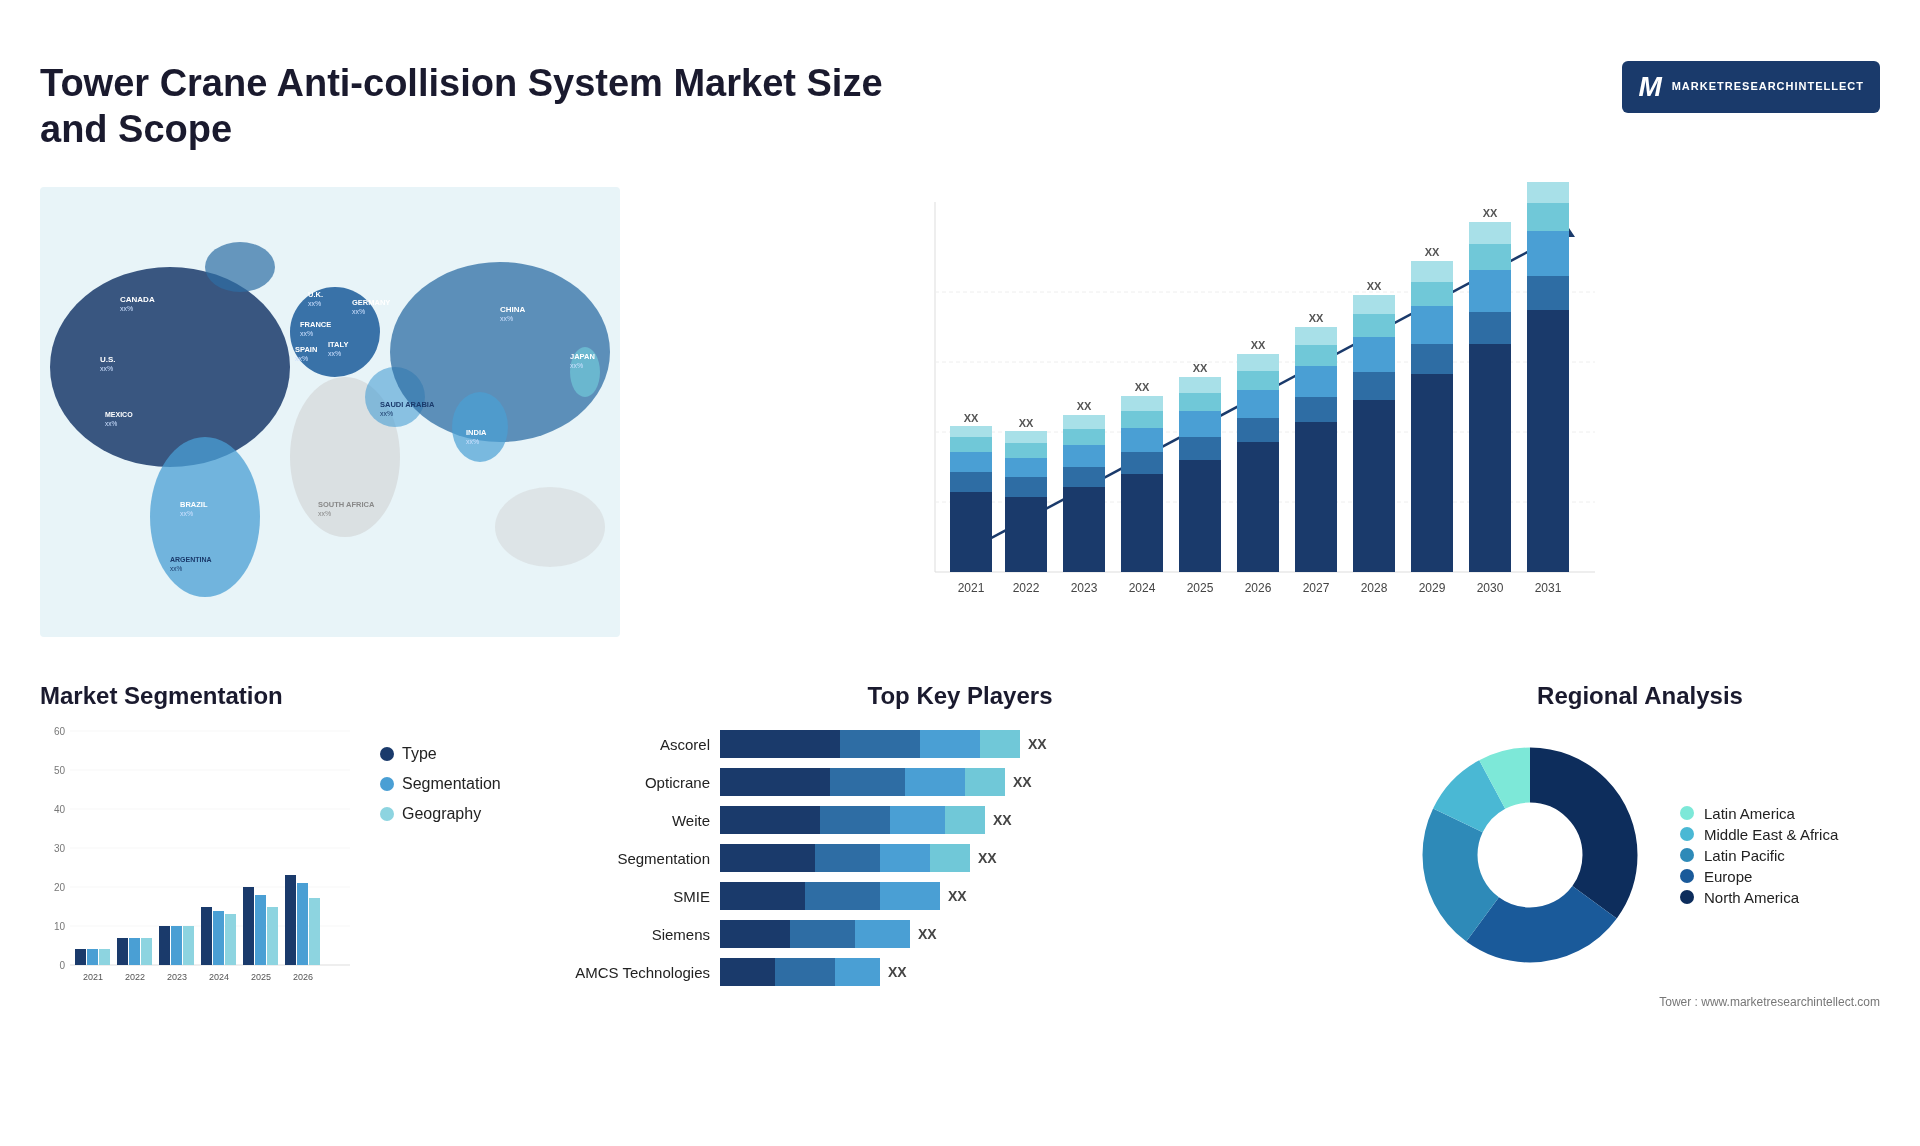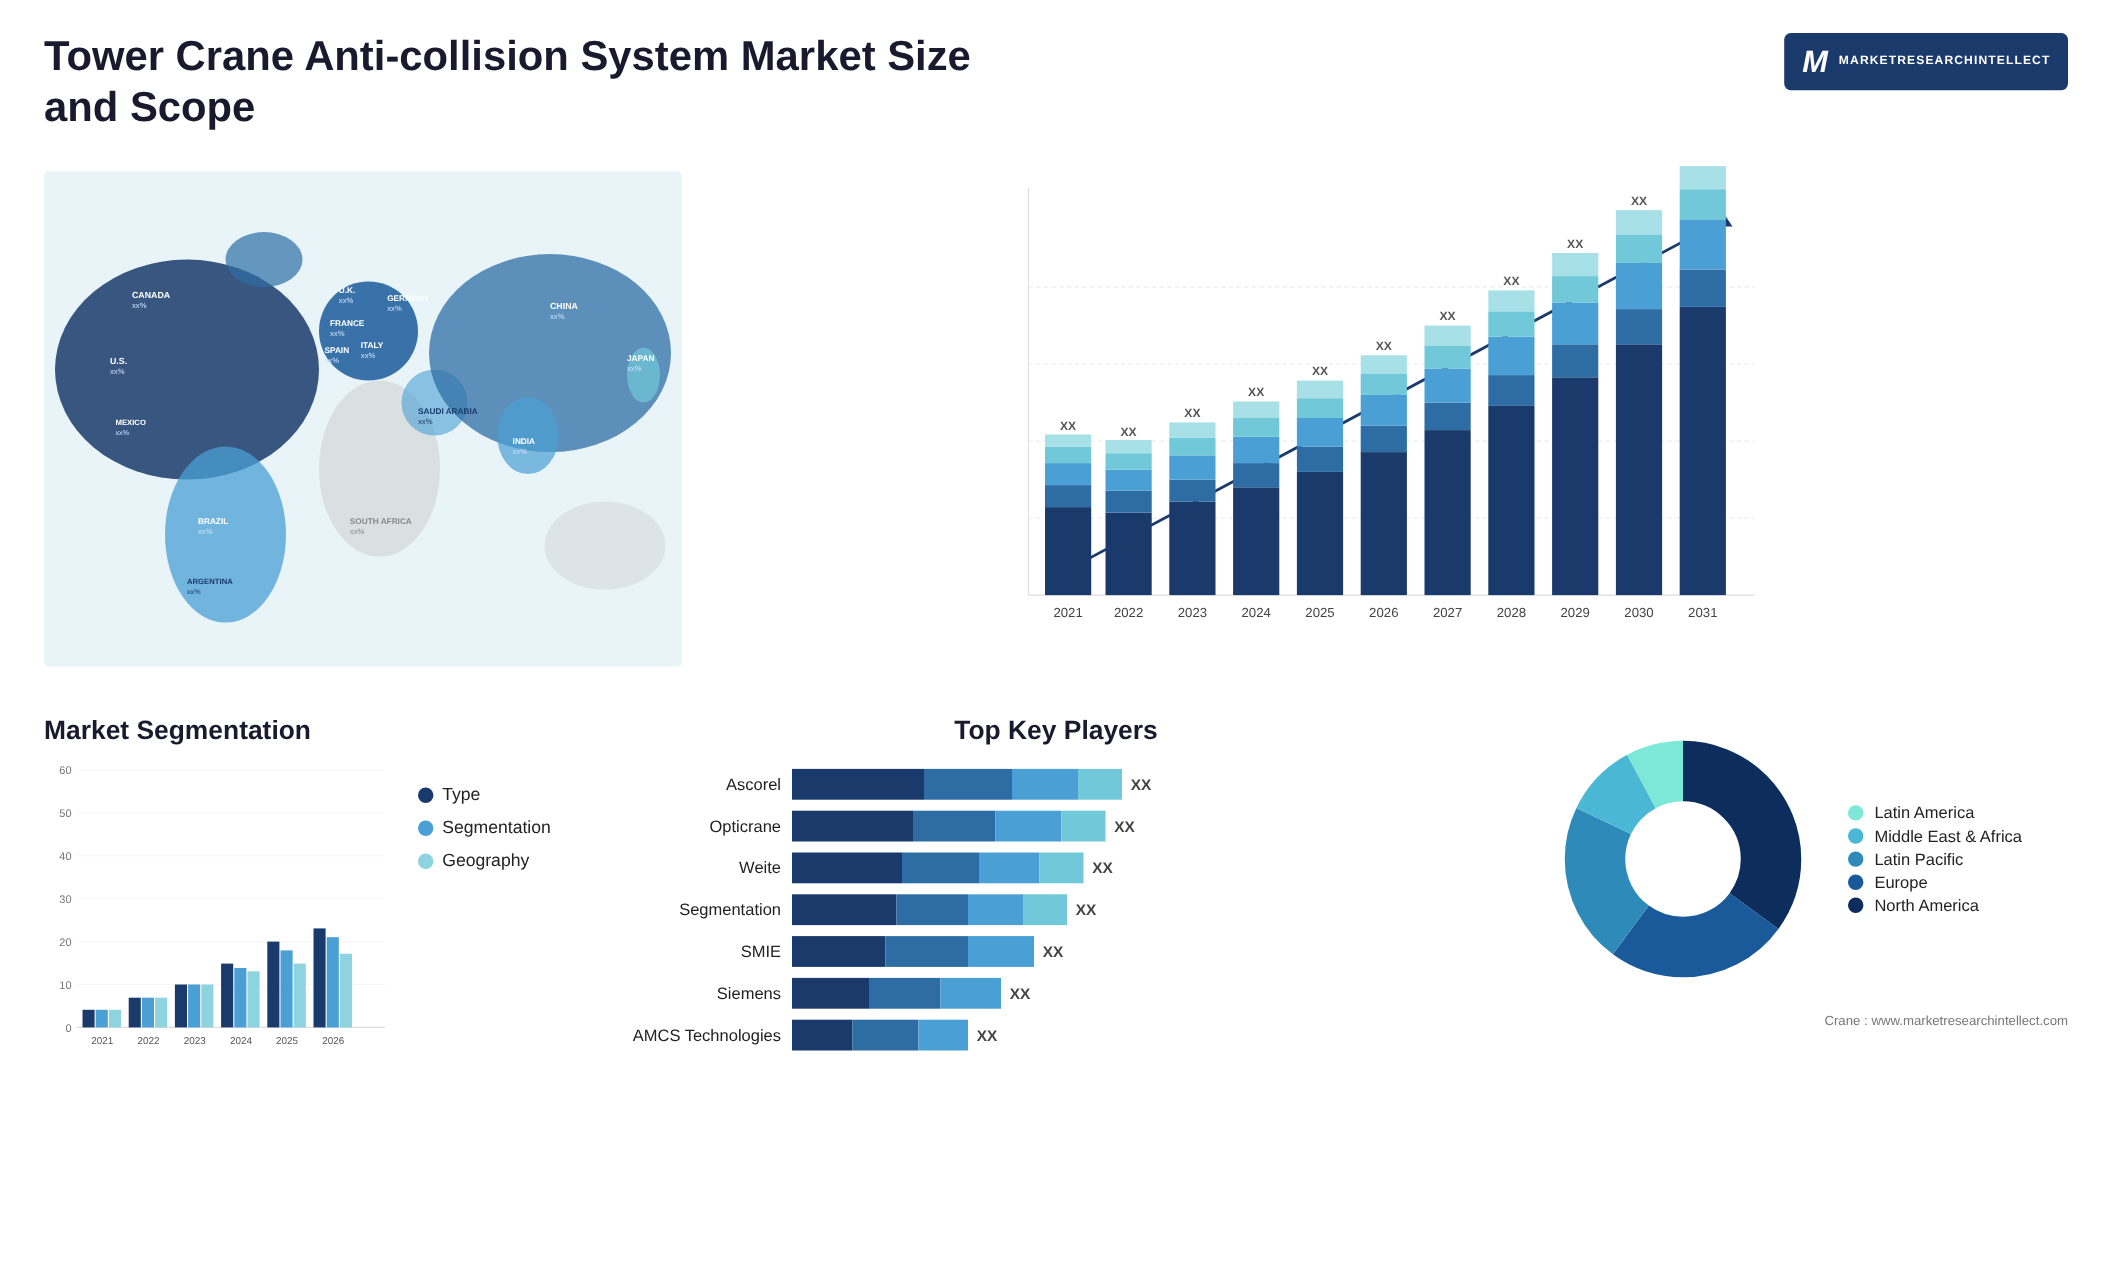--- a/index.html
+++ b/index.html
@@ -11,20 +11,21 @@
       padding: 30px 40px;
       color: #222;
     }
 
     
     .header {
       display: flex;
       justify-content: space-between;
       align-items: flex-start;
       margin-bottom: 20px;
+      margin-top: 31px;
     }
     .page-title {
       font-size: 38px;
       font-weight: 700;
       color: #1a1a2e;
       max-width: 900px;
       line-height: 1.2;
     }
     .logo-container {
       display: flex;
@@ -570,20 +571,21 @@
               <div class="player-bar-seg3" style="width:45px;"></div>
             </div>
             <span class="player-xx">XX</span>
           </div>
         </div>
 
       </div>
     </div>
 
     <div class="regional-section">
+      <h2 class="section-title" style="text-align:center;">Regional Analysis</h2>
       <div class="regional-content">
         <div class="donut-container">
           <svg viewBox="0 0 260 260" width="260" height="260">
 
             <circle cx="130" cy="130" r="80" fill="none" stroke="#0d2d5c" stroke-width="55" stroke-dasharray="175.9 326.75" stroke-dashoffset="0" transform="rotate(-90 130 130)"></circle>
             <circle cx="130" cy="130" r="80" fill="none" stroke="#1a5a9a" stroke-width="55" stroke-dasharray="125.7 377.0" stroke-dashoffset="-175.9" transform="rotate(-90 130 130)"></circle>
             <circle cx="130" cy="130" r="80" fill="none" stroke="#2e8ab8" stroke-width="55" stroke-dasharray="110.6 392.1" stroke-dashoffset="-301.6" transform="rotate(-90 130 130)"></circle>
             <circle cx="130" cy="130" r="80" fill="none" stroke="#4ab8d4" stroke-width="55" stroke-dasharray="50.3 452.4" stroke-dashoffset="-412.2" transform="rotate(-90 130 130)"></circle>
             <circle cx="130" cy="130" r="80" fill="none" stroke="#7de8d8" stroke-width="55" stroke-dasharray="40.2 462.5" stroke-dashoffset="-462.5" transform="rotate(-90 130 130)"></circle>
 
@@ -606,17 +608,17 @@
           <div class="regional-legend-item">
             <div class="reg-dot" style="background:#1a5a9a;"></div>
             <span>Europe</span>
           </div>
           <div class="regional-legend-item">
             <div class="reg-dot" style="background:#0d2d5c;"></div>
             <span>North America</span>
           </div>
         </div>
       </div>
-      <div style="text-align:right; font-size:12px; color:#777; margin-top:10px;">Crane : www.marketresearchintellect.com</div>
+      <div style="text-align:right; font-size:12px; color:#777; margin-top:10px;">Tower : www.marketresearchintellect.com</div>
     </div>
 
   </div>
 </div>
 
 </body></html>

